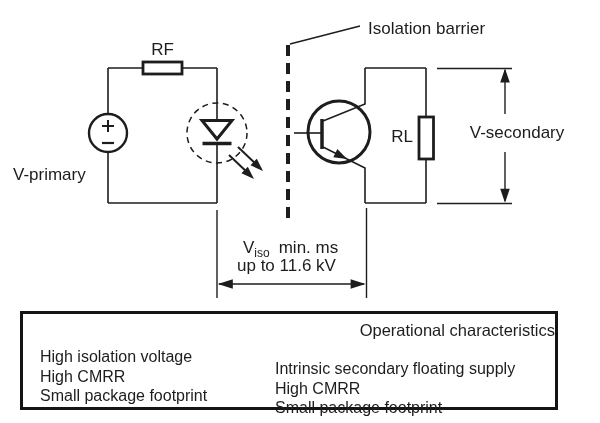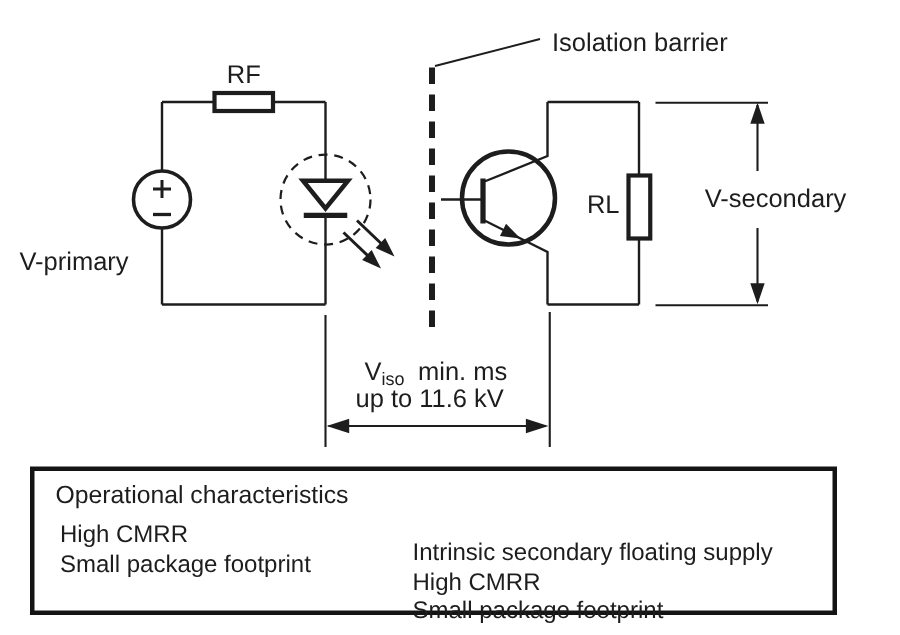--- a/index.html
+++ b/index.html
@@ -7,21 +7,21 @@
     width:600px;height:423px;background:#ffffff;position:relative;overflow:hidden;
     font-family:"Liberation Sans", sans-serif;color:#1d1d1d;
   }
   .schematic{position:absolute;left:0;top:0;}
   svg text{fill:#1d1d1d;}
   .char-box{
     position:absolute;left:20px;top:311px;width:532px;height:93px;
     border:3px solid #141414;background:#ffffff;box-sizing:content-box;
   }
   .char-title{
-    text-align:left;font-size:16.5px;line-height:20px;margin-top:6px;padding-left:14px;
+    text-align:right;font-size:16.5px;line-height:20px;margin-top:6px;padding-left:14px;
   }
   .char-grid{
     display:flex;flex-direction:row;padding-left:17px;margin-top:7px;
   }
   .char-col{font-size:16px;line-height:19.5px;}
   .char-col.left{width:235px;}
   .char-col.right{flex:1;margin-top:12px;}
 </style>
 </head>
 <body>
@@ -107,20 +107,21 @@
   <text x="243" y="253" font-size="17">
     <tspan>V</tspan><tspan font-size="12" dy="3.5">iso</tspan><tspan dy="-3.5" dx="9">min. ms</tspan>
   </text>
   <text x="237" y="271" font-size="17">up to 11.6 kV</text>
 </svg>
 
 <div class="char-box">
   <div class="char-title">Operational characteristics</div>
   <div class="char-grid">
     <div class="char-col left">
+      <div>High isolation voltage</div>
       <div>High CMRR</div>
       <div>Small package footprint</div>
     </div>
     <div class="char-col right">
       <div>Intrinsic secondary floating supply</div>
       <div>High CMRR</div>
       <div>Small package footprint</div>
     </div>
   </div>
 </div>

